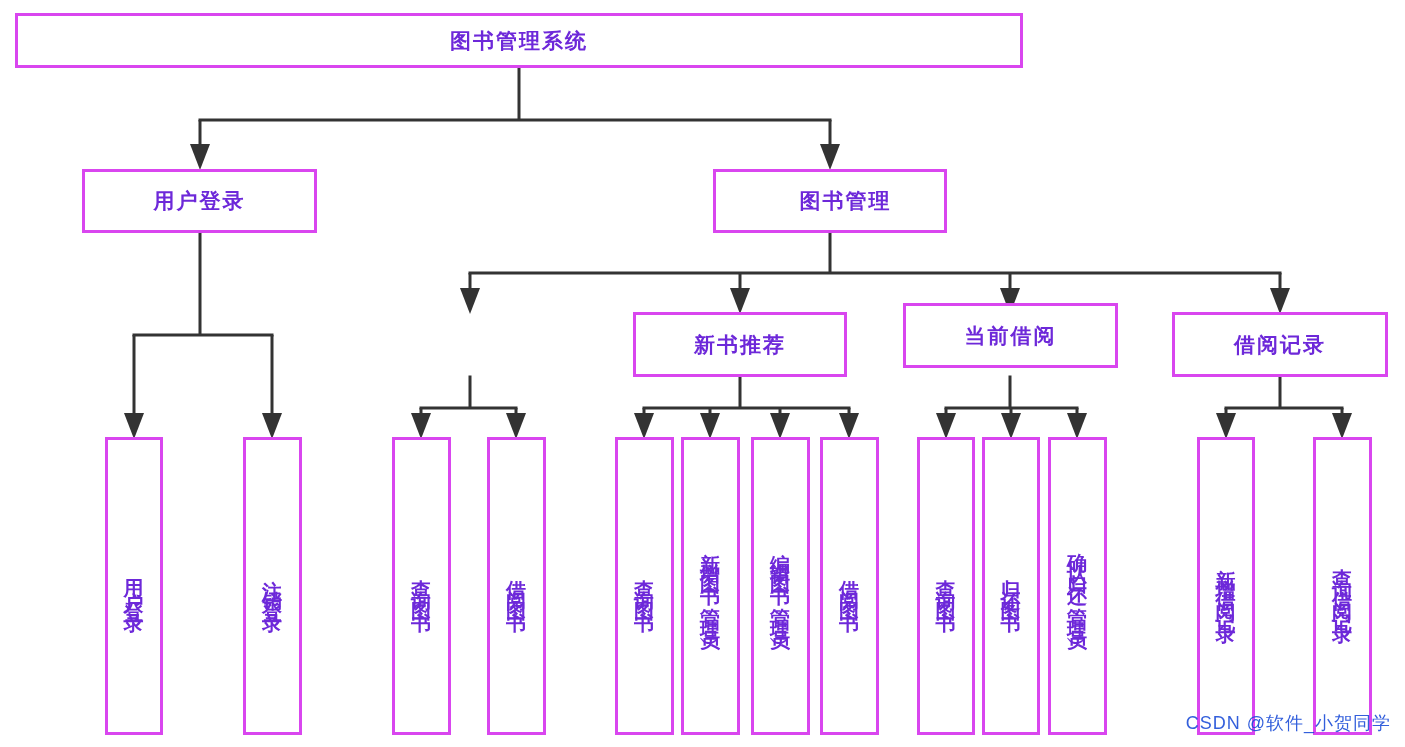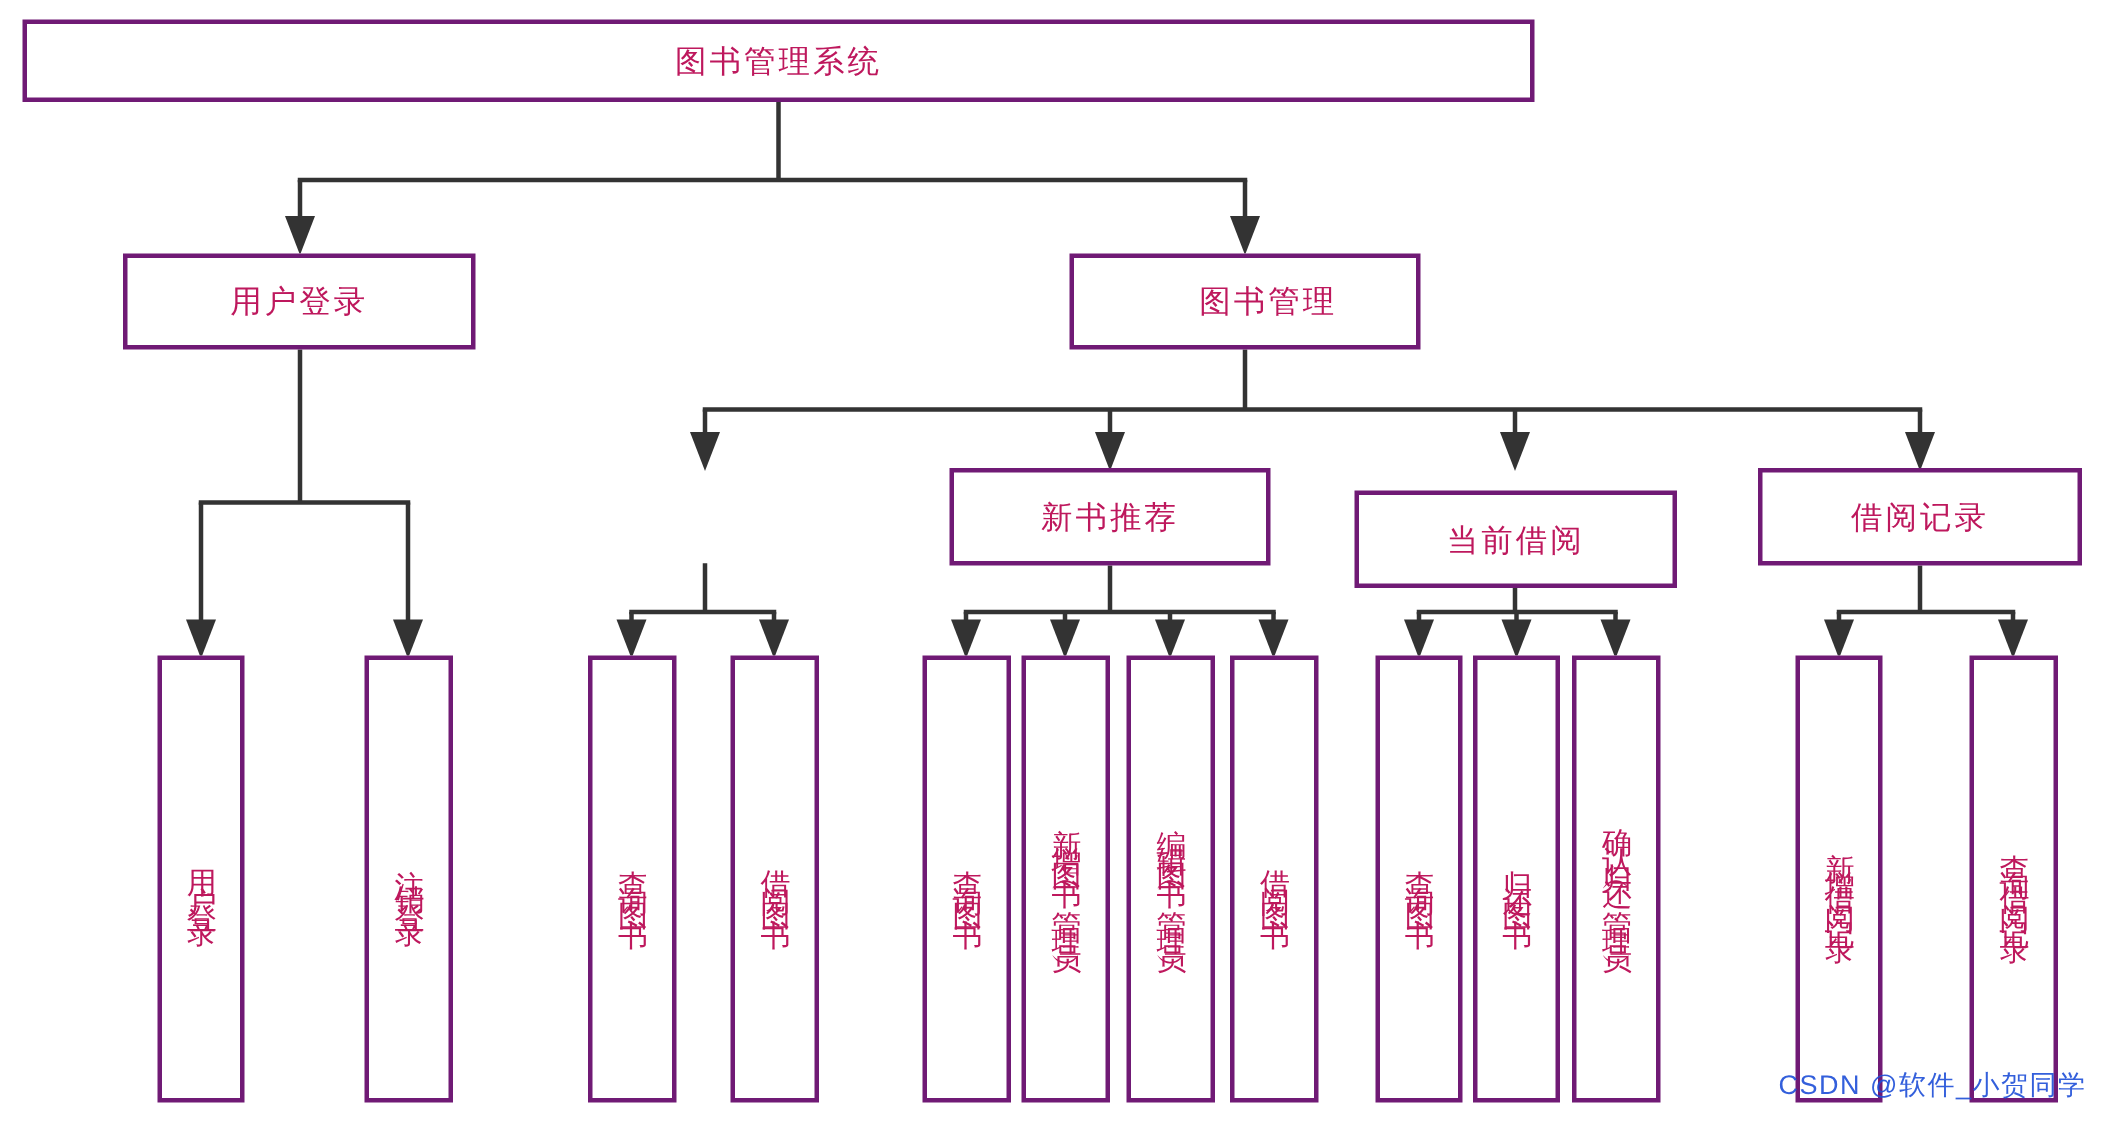--- a/index.html
+++ b/index.html
@@ -11,29 +11,30 @@
     overflow:hidden;
   }
   .connectors{
     position:absolute;left:0;top:0;
     pointer-events:none;
   }
   .box{
     position:absolute;
     box-sizing:border-box;
     background:#ffffff;
-    border:3px solid #701a75;
+    border:3px solid #d946ef;
     display:flex;
     align-items:center;
     justify-content:center;
-    color:#be185d;
+    color:#6d28d9;
     font-size:21px;
     letter-spacing:2px;
     white-space:nowrap;
     z-index:2;
+    font-weight:bold;
   }
   .vbox{
     writing-mode:vertical-rl;
     text-orientation:mixed;
     font-size:20px;
     letter-spacing:11px;
     line-height:1;
   }
   .vbox .lbl{display:block;}
   .watermark{
@@ -108,21 +109,21 @@
   <div class="box" style="left:82px;top:169px;width:235px;height:64px;">
     <span class="lbl">用户登录</span>
   </div>
   <div class="box" style="left:713px;top:169px;width:234px;height:64px;padding-left:31px;">
     <span class="lbl">图书管理</span>
   </div>
 
   <div class="box" style="left:633px;top:312px;width:214px;height:65px;">
     <span class="lbl">新书推荐</span>
   </div>
-  <div class="box" style="left:903px;top:327px;width:215px;height:65px;">
+  <div class="box" style="left:903px;top:303px;width:215px;height:65px;">
     <span class="lbl">当前借阅</span>
   </div>
   <div class="box" style="left:1172px;top:312px;width:216px;height:65px;">
     <span class="lbl">借阅记录</span>
   </div>
 
   <div class="box vbox" style="left:105px;top:437px;width:58px;height:298px;">
     <span class="lbl">用户登录</span>
   </div>
   <div class="box vbox" style="left:243px;top:437px;width:59px;height:298px;">

